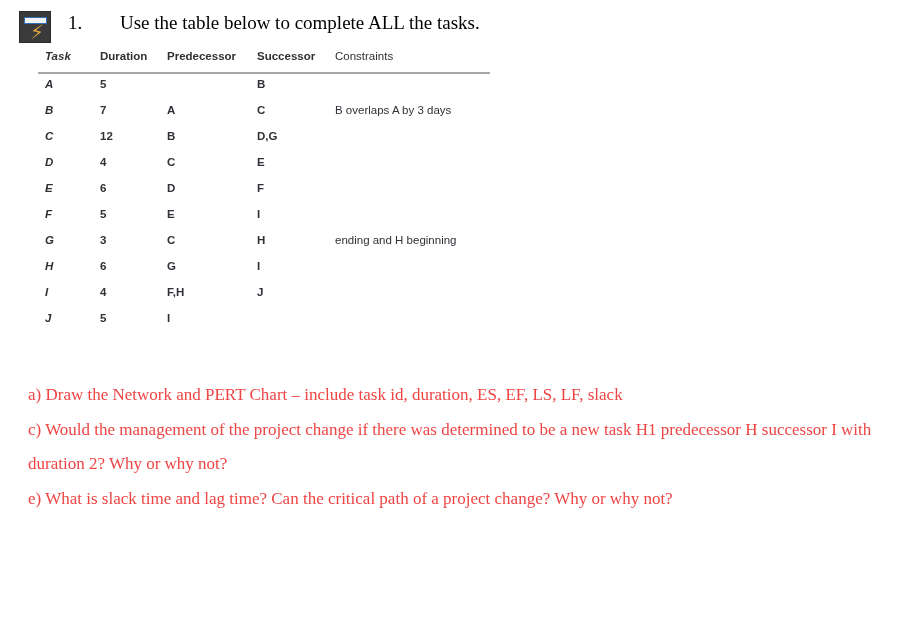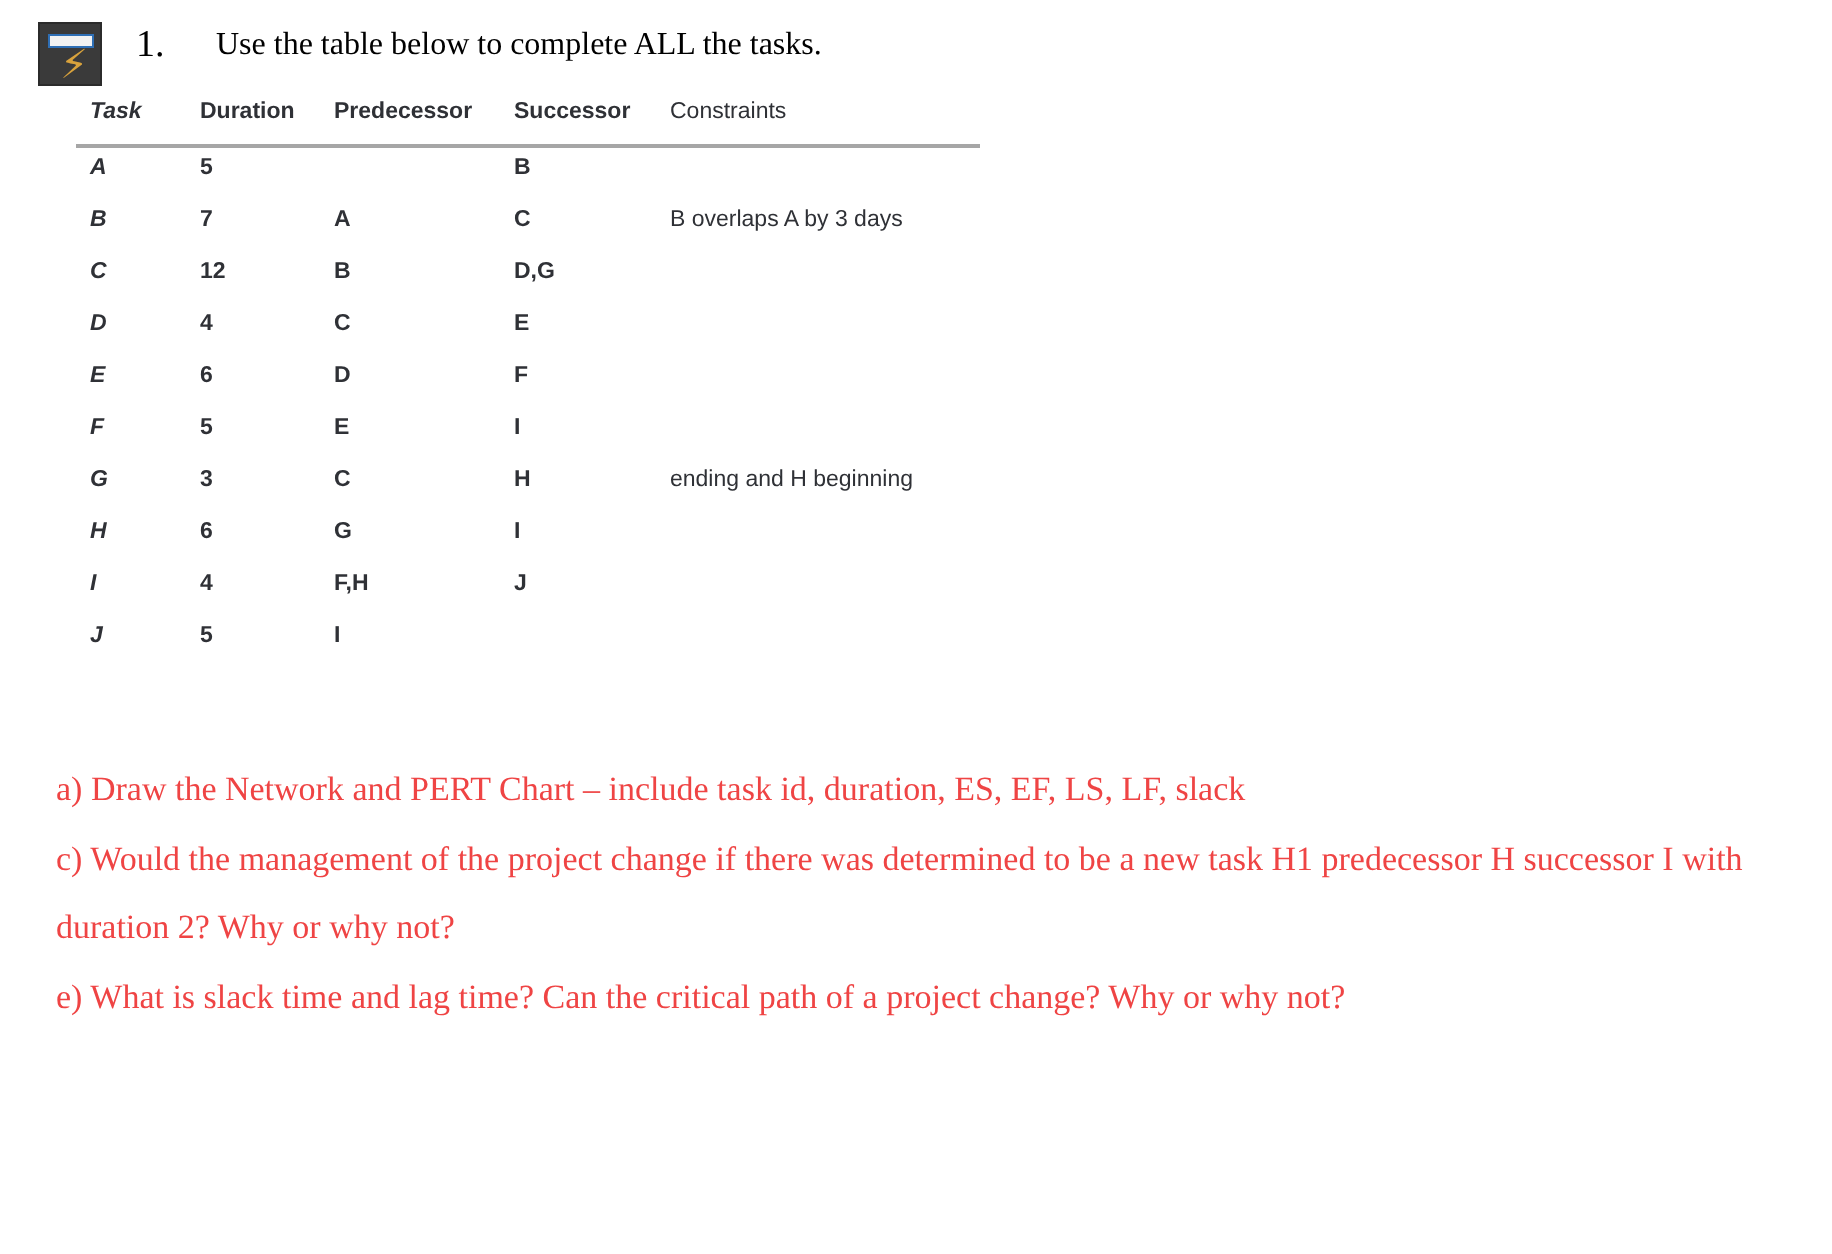--- a/index.html
+++ b/index.html
@@ -58,23 +58,23 @@
   #heading-number {
     position: absolute;
     left: 68px;
     top: 11px;
     font-size: 19px;
     line-height: 24px;
     font-family: "Liberation Serif", serif;
   }
   #heading-text {
     position: absolute;
-    left: 108px;
+    left: 120px;
     top: 11px;
-    font-size: 16px;
+    font-size: 19px;
     line-height: 24px;
     white-space: nowrap;
     font-family: "Liberation Serif", serif;
   }
 
   
   #task-table {
     position: absolute;
     left: 38px;
     top: 50px;

